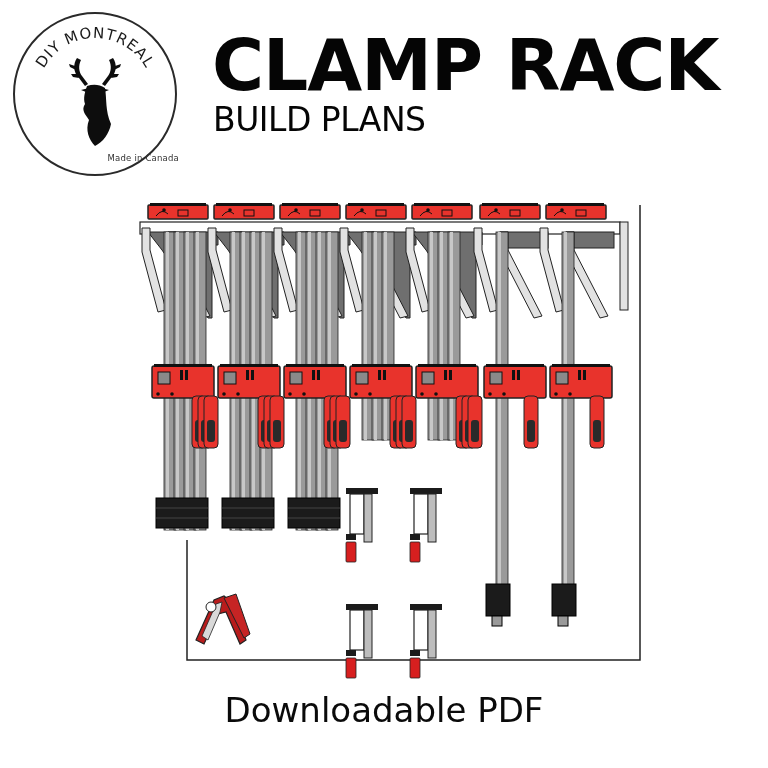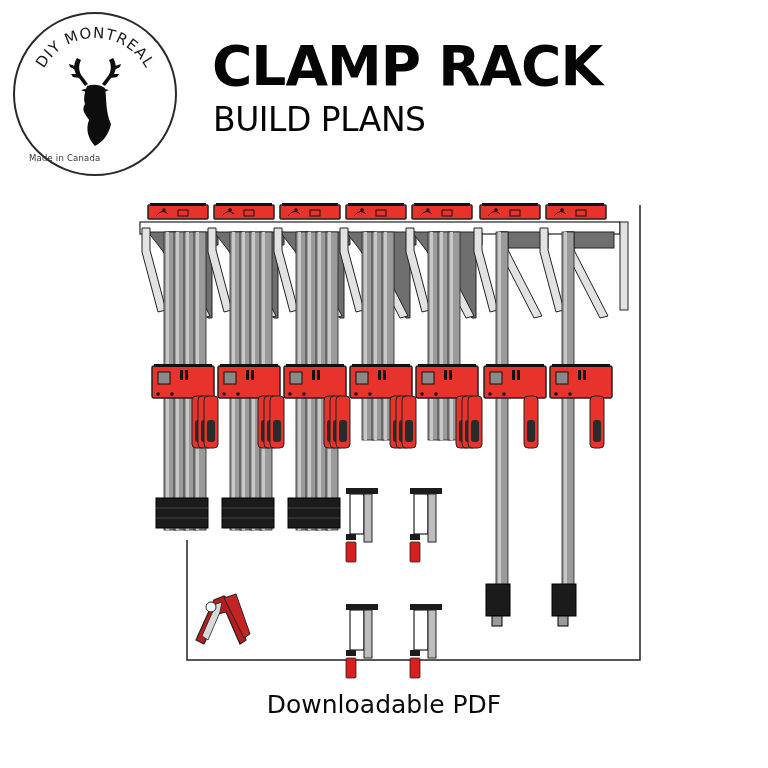--- a/index.html
+++ b/index.html
@@ -1,23 +1,23 @@
 <!DOCTYPE html>
 <html><head>
   <meta charset="utf-8">
   <style>
     html, body { margin: 0; padding: 0; background: #ffffff; }
     body { width: 768px; height: 768px; position: relative; overflow: hidden; font-family: "DejaVu Sans", sans-serif; }
     .logo { position: absolute; left: 13px; top: 12px; width: 164px; height: 164px; border: 2px solid #2a2a2a; border-radius: 50%; box-sizing: border-box; background: #fff; }
     .logo svg { position: absolute; left: 0; top: 0; }
-    .logo-sub { position: absolute; left: 14px; width: 100%; top: 139px; text-align: left; font-size: 8.5px; color: #333; letter-spacing: 0.2px; }
-    .title { position: absolute; left: 212px; top: 36px; font-family: "DejaVu Sans", sans-serif; font-weight: bold; font-size: 55px; line-height: 60px; color: #050505; letter-spacing: -1px; }
+    .logo-sub { position: absolute; left: 4px; width: 100%; top: 139px; text-align: right; font-size: 8.5px; color: #333; letter-spacing: 0.2px; }
+    .title { position: absolute; left: 212px; top: 36px; font-family: "DejaVu Sans", sans-serif; font-weight: bold; font-size: 71px; line-height: 60px; color: #050505; letter-spacing: -1px; }
     .subtitle { position: absolute; left: 213px; top: 100px; font-family: "DejaVu Sans", sans-serif; font-weight: normal; font-size: 33px; line-height: 40px; color: #050505; letter-spacing: -0.5px; }
     .illustration { position: absolute; left: 0; top: 0; }
-    .footer { position: absolute; left: 0; width: 768px; top: 690px; text-align: center; font-family: "DejaVu Sans", sans-serif; font-size: 25px; color: #0a0a0a; letter-spacing: 0px; }
+    .footer { position: absolute; left: 0; width: 768px; top: 690px; text-align: center; font-family: "DejaVu Sans", sans-serif; font-size: 34px; color: #0a0a0a; letter-spacing: 0px; }
   </style>
 </head>
 <body>
 
 <div class="logo">
   <svg width="160" height="160" viewBox="0 0 160 160">
     <defs>
       <path id="arcPath" d="M 22 82 A 58 58 0 0 1 138 82"></path>
     </defs>
     <text font-family="DejaVu Sans, sans-serif" font-size="15" fill="#1a1a1a" letter-spacing="1">

